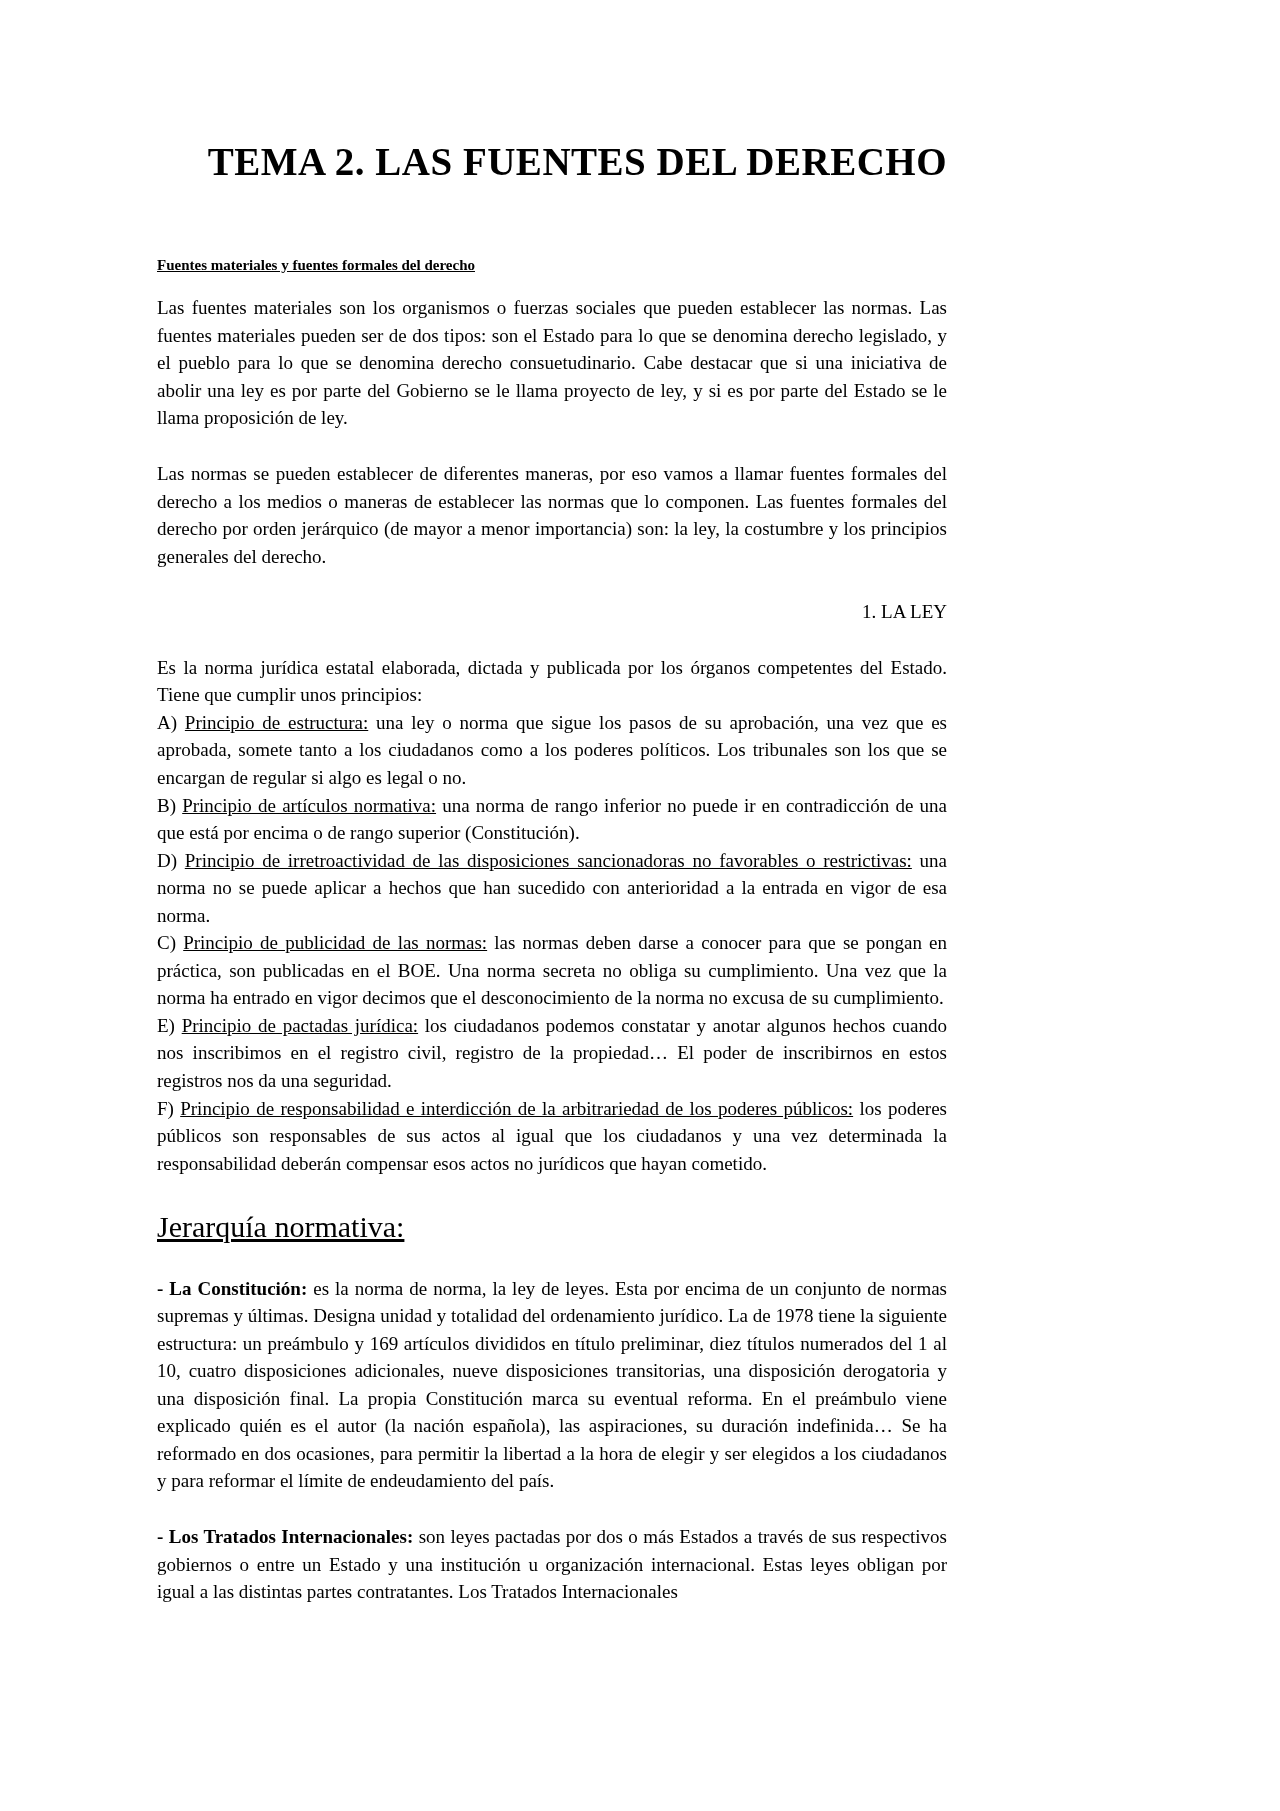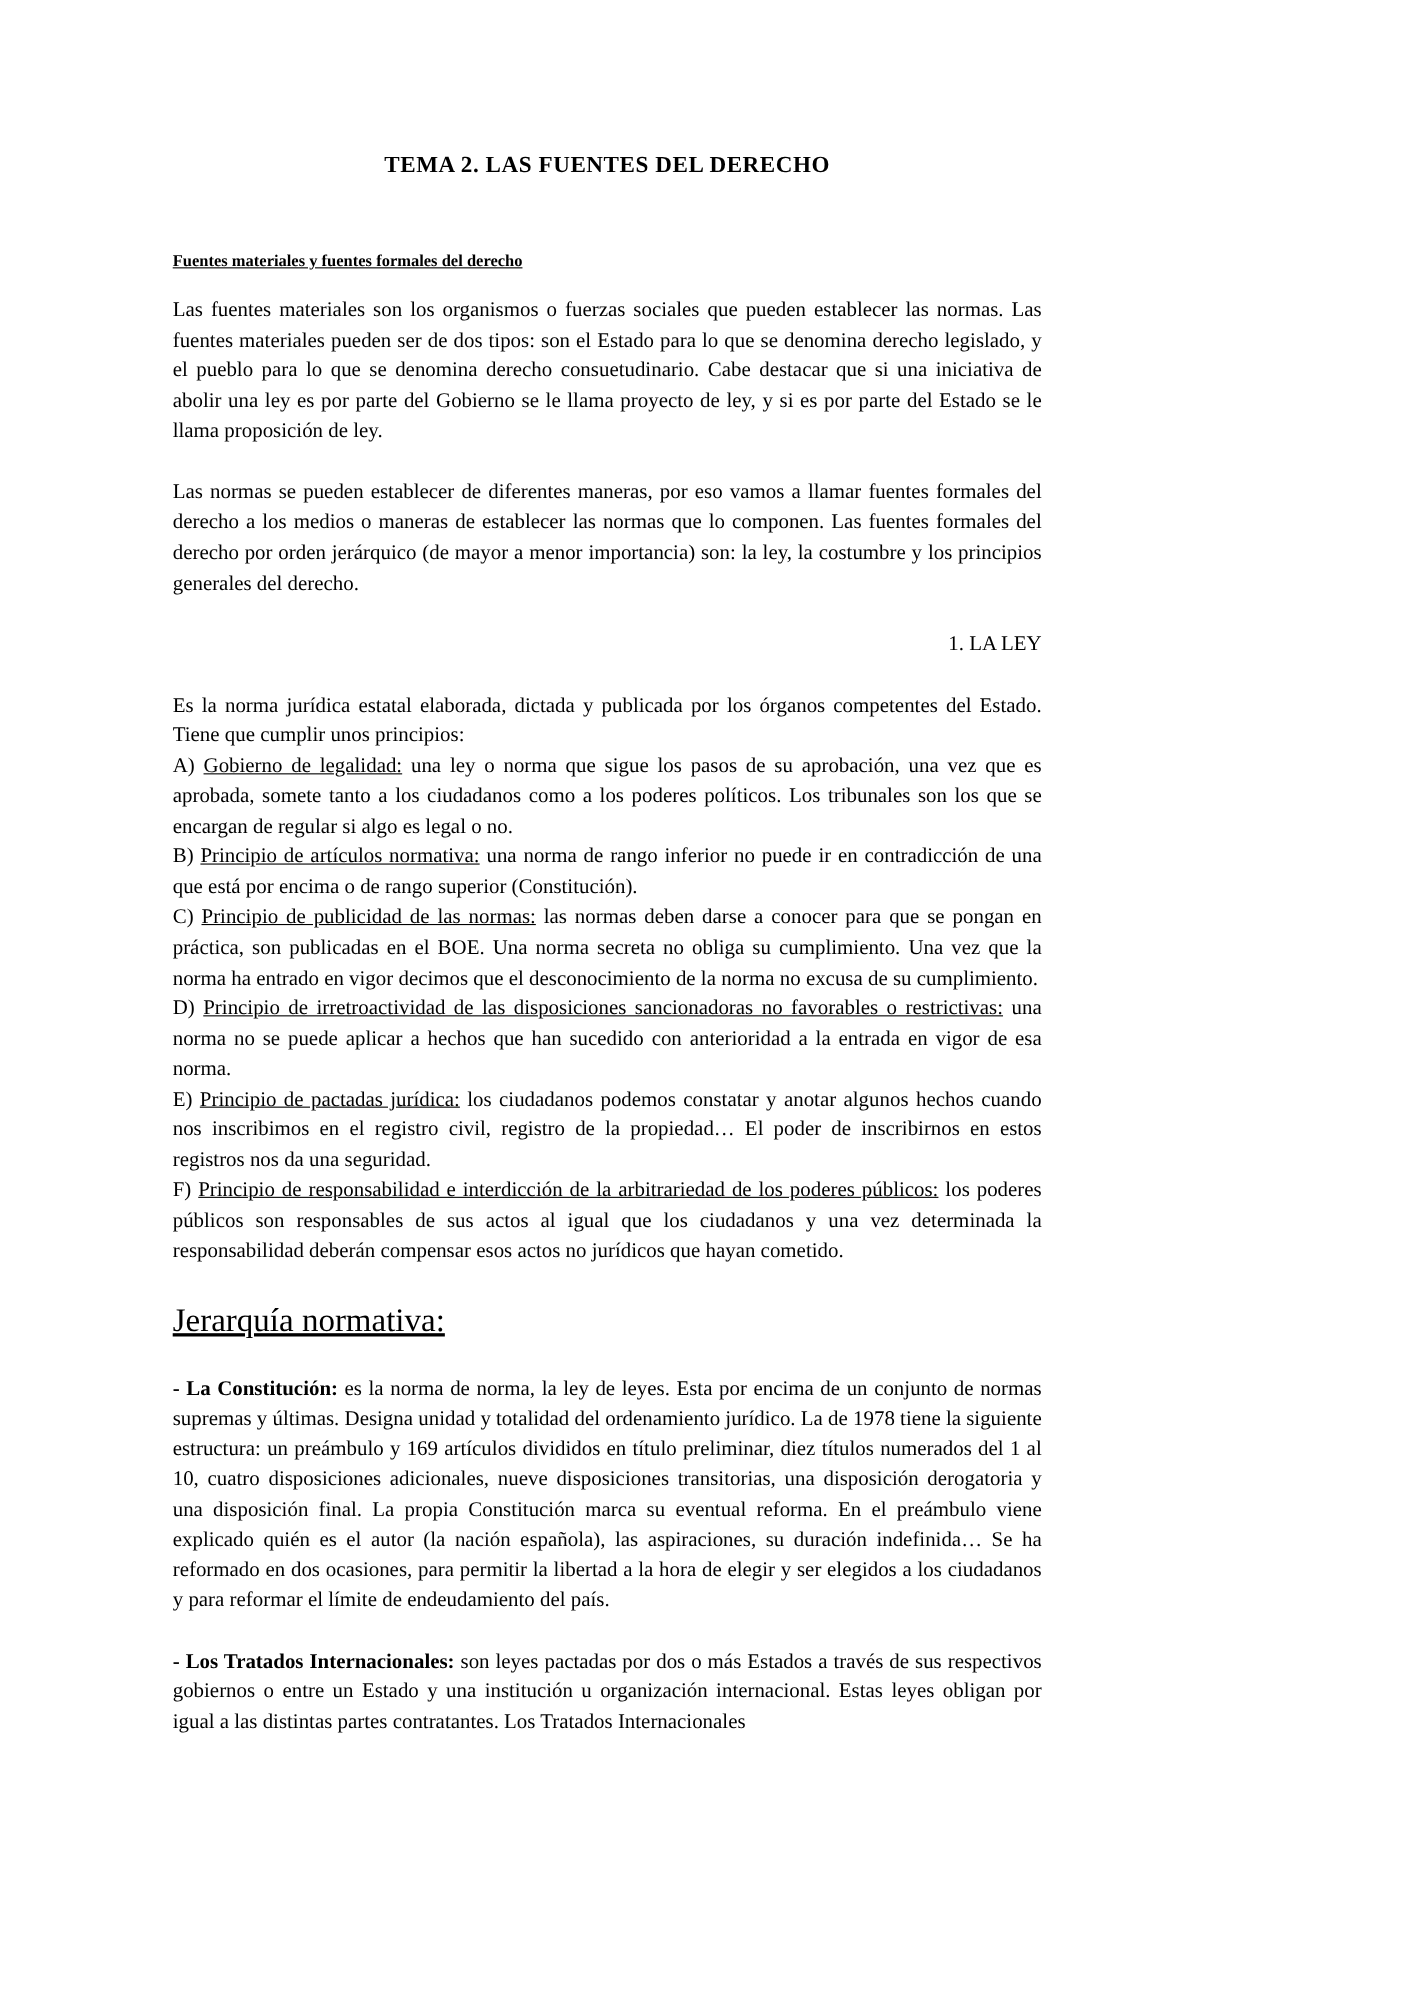--- a/index.html
+++ b/index.html
@@ -13,23 +13,23 @@
     min-height: 1811px;
     background: #ffffff;
     box-sizing: border-box;
     padding: 134px 333px 60px 157px;
     font-family: "Liberation Serif", "DejaVu Serif", serif;
     font-size: 19px;
     line-height: 1.45;
     color: #000000;
   }
   .doc-title {
-    font-size: 21px;
+    font-size: 39px;
     font-weight: bold;
-    text-align: center;
+    text-align: right;
     margin: 0 0 64px 0;
     letter-spacing: 0.5px;
   }
   .section-heading {
     font-size: 15px;
     font-weight: bold;
     text-decoration: underline;
     margin: 0 0 18px 0;
   }
   .para {
@@ -68,33 +68,33 @@
   <p class="para">Las fuentes materiales son los organismos o fuerzas sociales que pueden establecer las normas. Las fuentes materiales pueden ser de dos tipos: son el Estado para lo que se denomina derecho legislado, y el pueblo para lo que se denomina derecho consuetudinario. Cabe destacar que si una iniciativa de abolir una ley es por parte del Gobierno se le llama proyecto de ley, y si es por parte del Estado se le llama proposición de ley.</p>
 
   <p class="para">Las normas se pueden establecer de diferentes maneras, por eso vamos a llamar fuentes formales del derecho a los medios o maneras de establecer las normas que lo componen. Las fuentes formales del derecho por orden jerárquico (de mayor a menor importancia) son: la ley, la costumbre y los principios generales del derecho.</p>
 
   <p class="subhead">1. LA LEY</p>
 
   <div class="para">
     <span>Es la norma jurídica estatal elaborada, dictada y publicada por los órganos competentes del Estado. Tiene que cumplir unos principios:</span>
 
     <span class="principle">
-      <span>A) </span><span class="u">Gobierno de legalidad:</span><span> una ley o norma que sigue los pasos de su aprobación, una vez que es aprobada, somete tanto a los ciudadanos como a los poderes políticos. Los tribunales son los que se encargan de regular si algo es legal o no.</span>
+      <span>A) </span><span class="u">Principio de estructura:</span><span> una ley o norma que sigue los pasos de su aprobación, una vez que es aprobada, somete tanto a los ciudadanos como a los poderes políticos. Los tribunales son los que se encargan de regular si algo es legal o no.</span>
     </span>
 
     <span class="principle">
       <span>B) </span><span class="u">Principio de artículos normativa:</span><span> una norma de rango inferior no puede ir en contradicción de una que está por encima o de rango superior (Constitución).</span>
     </span>
 
     <span class="principle">
-      <span>C) </span><span class="u">Principio de publicidad de las normas:</span><span> las normas deben darse a conocer para que se pongan en práctica, son publicadas en el BOE. Una norma secreta no obliga su cumplimiento. Una vez que la norma ha entrado en vigor decimos que el desconocimiento de la norma no excusa de su cumplimiento.</span>
+      <span>D) </span><span class="u">Principio de irretroactividad de las disposiciones sancionadoras no favorables o restrictivas:</span><span> una norma no se puede aplicar a hechos que han sucedido con anterioridad a la entrada en vigor de esa norma.</span>
     </span>
 
     <span class="principle">
-      <span>D) </span><span class="u">Principio de irretroactividad de las disposiciones sancionadoras no favorables o restrictivas:</span><span> una norma no se puede aplicar a hechos que han sucedido con anterioridad a la entrada en vigor de esa norma.</span>
+      <span>C) </span><span class="u">Principio de publicidad de las normas:</span><span> las normas deben darse a conocer para que se pongan en práctica, son publicadas en el BOE. Una norma secreta no obliga su cumplimiento. Una vez que la norma ha entrado en vigor decimos que el desconocimiento de la norma no excusa de su cumplimiento.</span>
     </span>
 
     <span class="principle">
       <span>E) </span><span class="u">Principio de pactadas jurídica:</span><span> los ciudadanos podemos constatar y anotar algunos hechos cuando nos inscribimos en el registro civil, registro de la propiedad… El poder de inscribirnos en estos registros nos da una seguridad.</span>
     </span>
 
     <span class="principle">
       <span>F) </span><span class="u">Principio de responsabilidad e interdicción de la arbitrariedad de los poderes públicos:</span><span> los poderes públicos son responsables de sus actos al igual que los ciudadanos y una vez determinada la responsabilidad deberán compensar esos actos no jurídicos que hayan cometido.</span>
     </span>
   </div>

